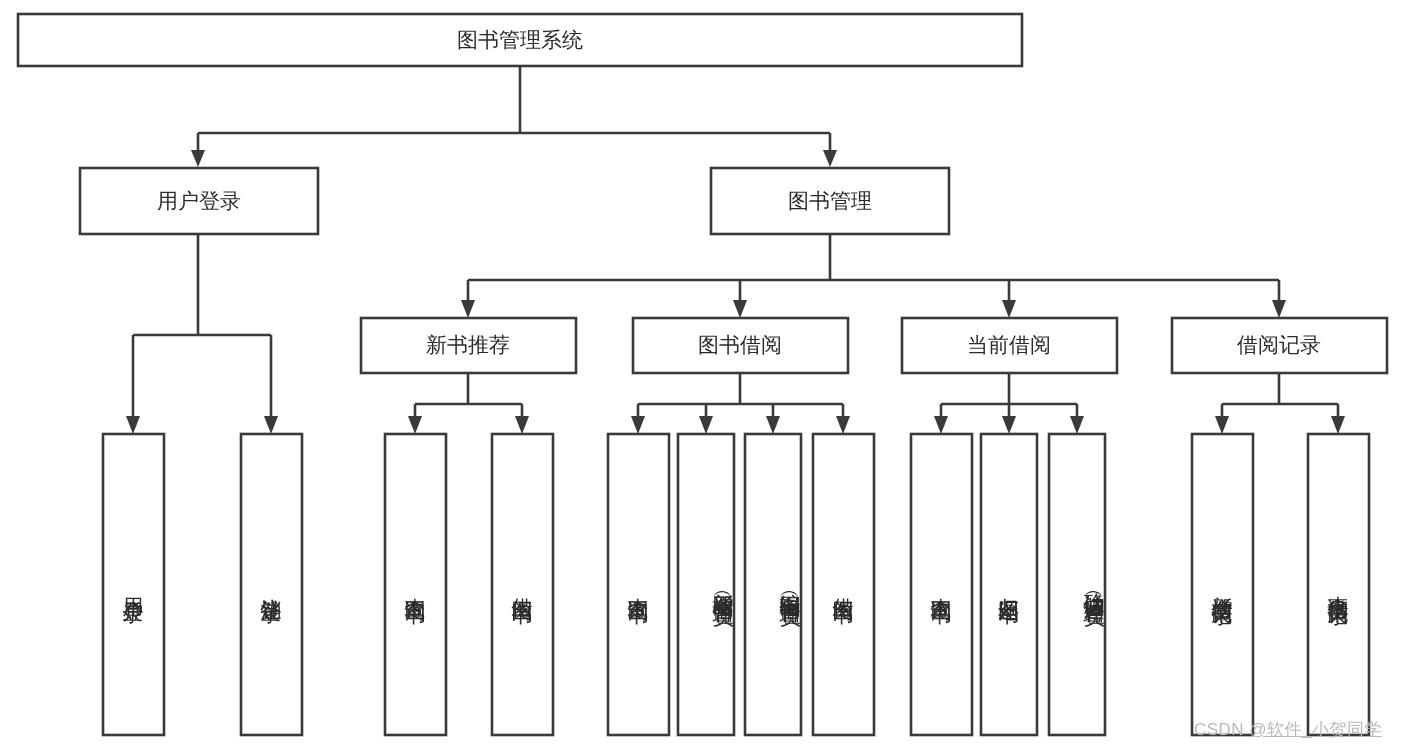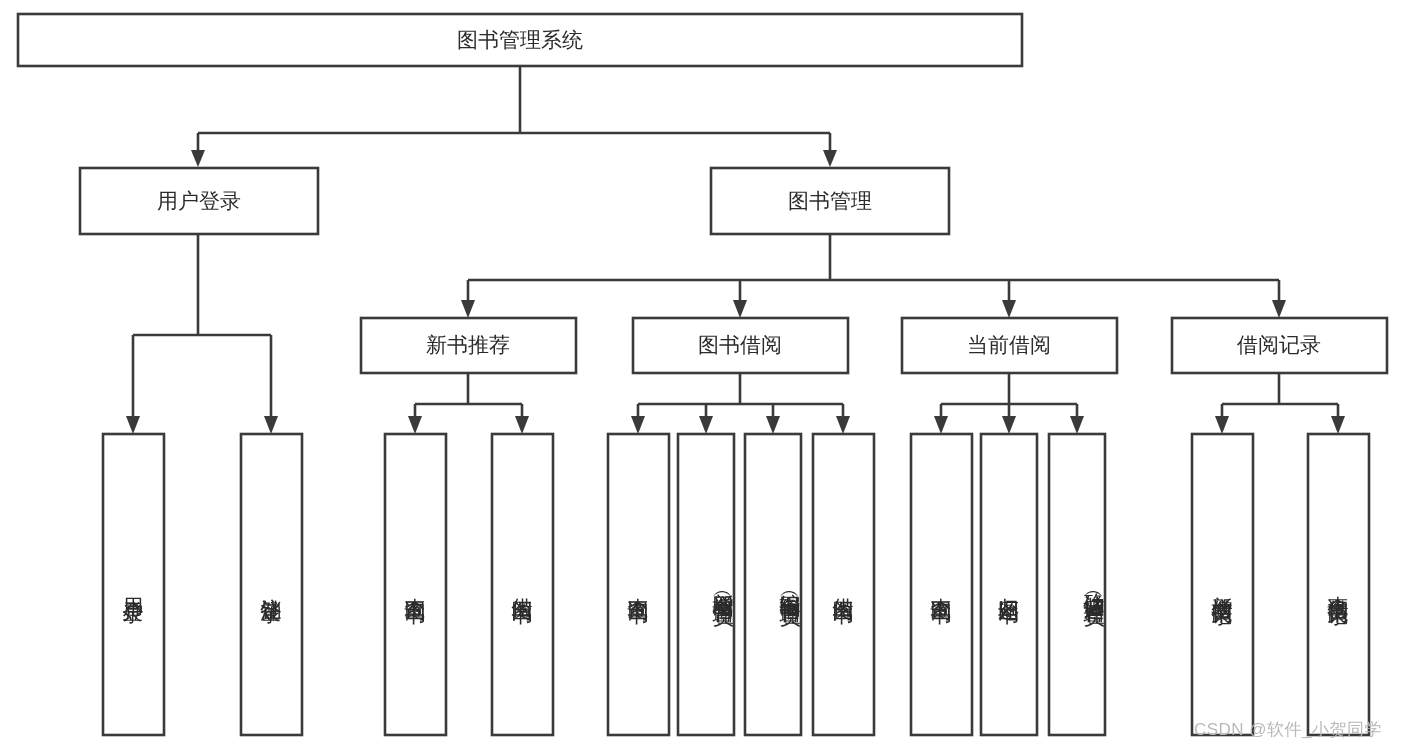--- a/index.html
+++ b/index.html
@@ -67,20 +67,21 @@
   }
   .watermark {
     position: absolute;
     right: 8px;
     bottom: 6px;
     font-family: "Liberation Sans", "DejaVu Sans", sans-serif;
     font-size: 17px;
     color: #b9b9b9;
     white-space: nowrap;
     letter-spacing: 0.5px;
+    text-decoration: underline;
   }
 </style>
 </head>
 <body>
 
 <div id="diagram-root">
 
   <svg id="tree-svg" viewBox="0 0 1405 747">
     <defs>
       <marker id="arrow" viewBox="0 0 12 14" refX="6" refY="13" markerWidth="12" markerHeight="14" orient="auto-start-reverse" markerUnits="userSpaceOnUse">

